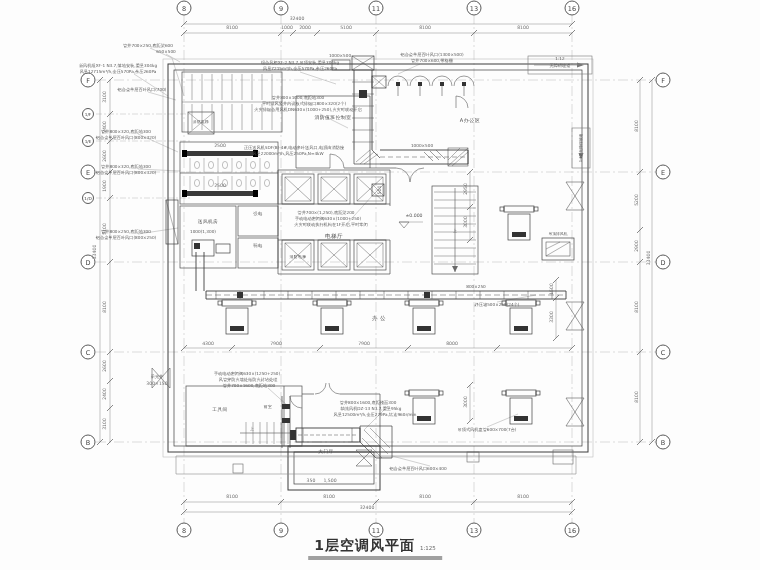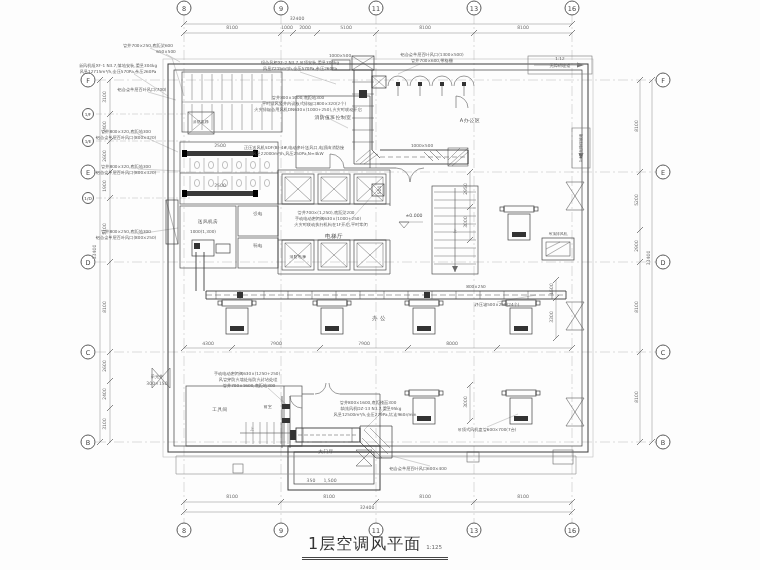--- a/index.html
+++ b/index.html
@@ -11,21 +11,21 @@
   .txt.rot{transform:translate(-50%,-50%) rotate(-90deg);}
   .dim{color:#6e6e6e;}
   .room{color:#474747;letter-spacing:0.5px;}
   .ann{color:#5a5a5a;}
   .bubble{position:absolute;transform:translate(-50%,-50%);border:0.9px solid #5a5a5a;border-radius:50%;
           background:#fff;display:flex;align-items:center;justify-content:center;color:#444;}
   .bubble.big{width:13px;height:13px;font-size:6.5px;}
   .bubble.small{width:10px;height:10px;font-size:4.2px;}
   #title-block{position:absolute;left:375px;top:547px;transform:translate(-50%,-50%);
                text-align:center;border-bottom:3px double #444;padding:0 6px 2px 6px;}
-  #title-block .t{font-size:16px;color:#333;letter-spacing:1px;}
+  #title-block .t{font-size:14px;color:#333;letter-spacing:1px;font-weight:bold;}
   #title-block .s{font-size:5.5px;color:#666;margin-left:5px;}
 </style>
 </head>
 <body>
 
 <div id="sheet">
 
 <svg id="plan-svg" width="760" height="570" viewBox="0 0 760 570">
 
   <g stroke="#c6c6c6" stroke-width="0.6" stroke-dasharray="10 3 2 3" fill="none">

